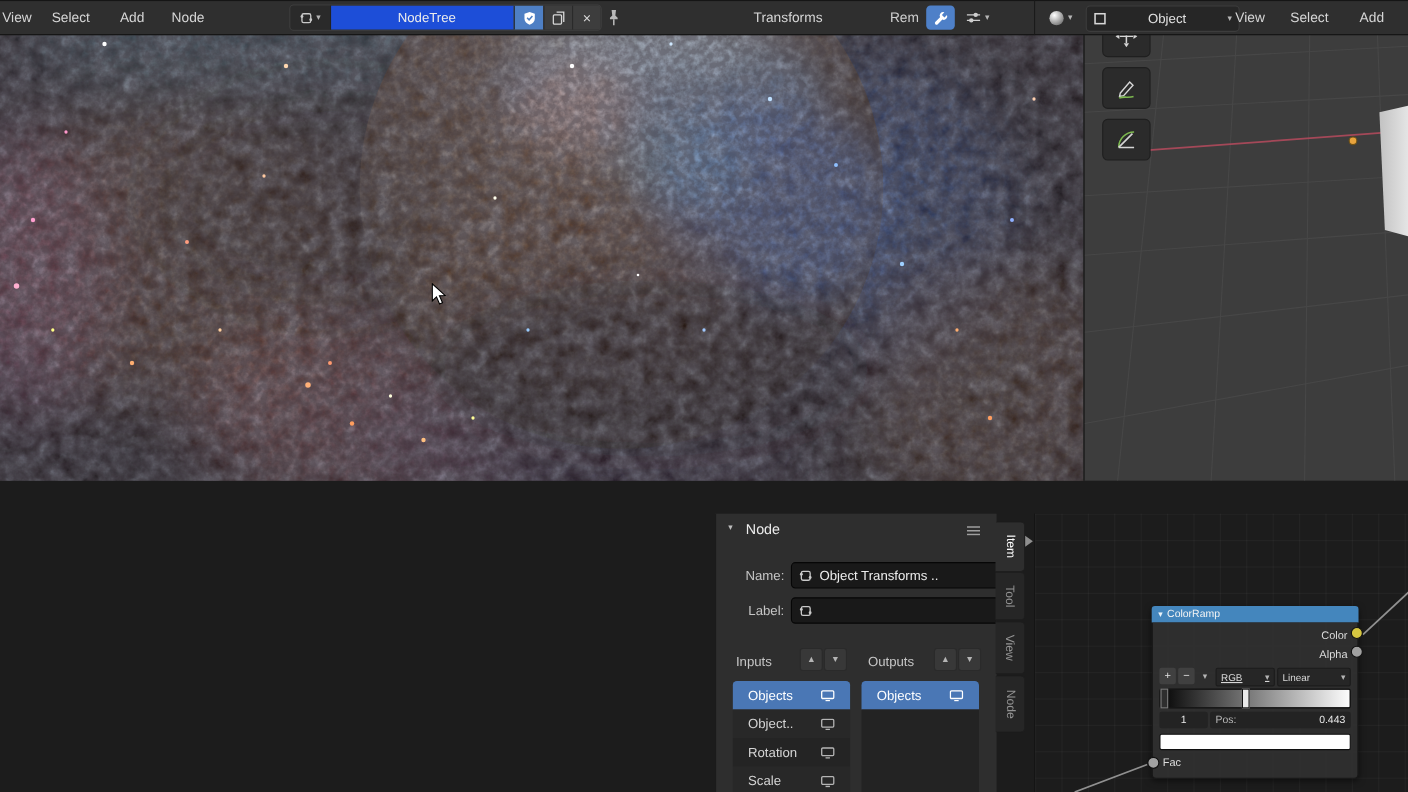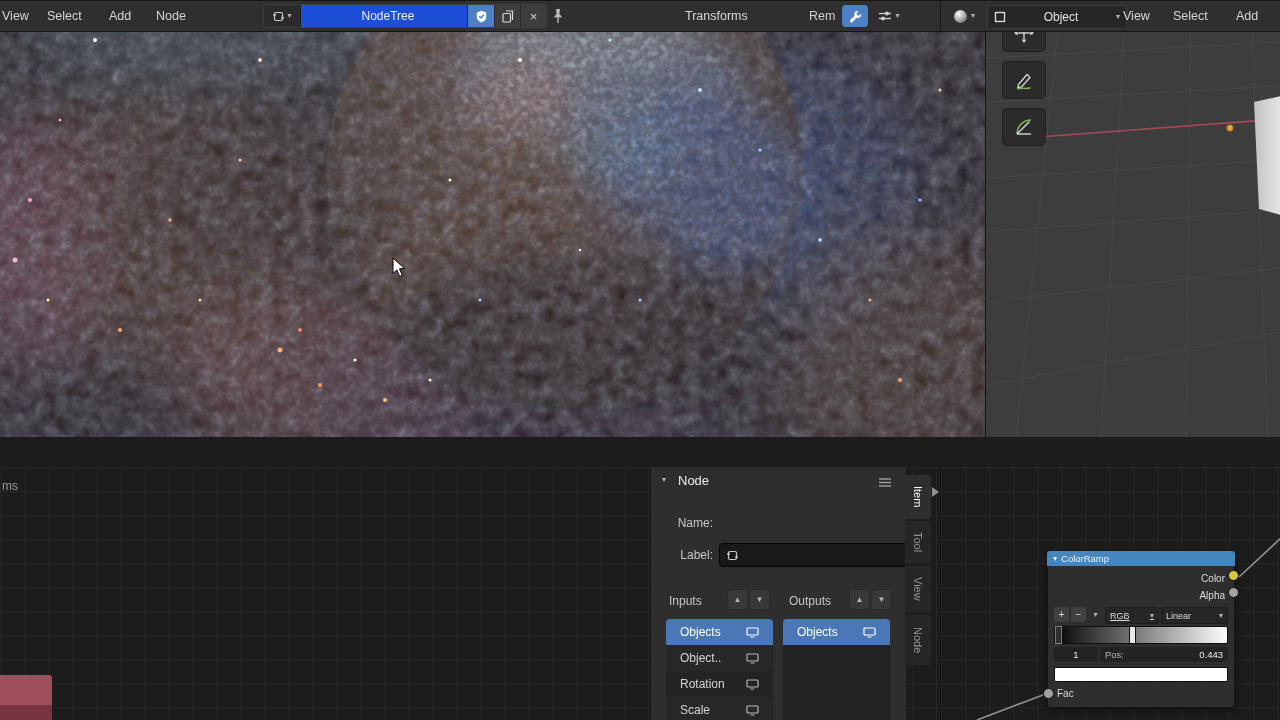--- a/index.html
+++ b/index.html
@@ -283,26 +283,20 @@
         <rect x="1.5" y="1.5" width="9" height="9" fill="none" stroke="#d8d8d8" stroke-width="1.4"></rect>
       </svg>
       <span>Object</span>
       <span class="caret">▾</span>
     </div>
     <span class="abs menu" style="left:182px;">View</span>
     <span class="abs menu" style="left:232px;">Select</span>
     <span class="abs menu" style="left:295px;">Add</span>
   </div>
 
-  <div class="abs node-bg" style="left:0;top:467px;width:940px;height:253px;">
-    <span class="abs" style="left:2px;top:12px;font-size:12px;color:#9a9a9a;">ms</span>
-    <div class="abs" style="left:0;top:208px;width:52px;height:45px;border-radius:0 3px 0 0;background:#9e4f5a;">
-      <div class="abs" style="left:0;top:30px;width:52px;height:15px;background:#79353f;"></div>
-    </div>
-  </div>
 
   <div class="abs node-bg" style="left:940px;top:467px;width:340px;height:253px;border-left:1px solid #141414;">
     <svg class="abs" style="left:0;top:0;pointer-events:none;" width="340" height="253">
       <line x1="298" y1="110" x2="341" y2="70" stroke="#9e9e9e" stroke-width="1.6" opacity=".9"></line>
       <line x1="102" y1="228" x2="36" y2="253" stroke="#9e9e9e" stroke-width="1.6" opacity=".9"></line>
     </svg>
 
     <div id="cr-node" class="abs" style="left:106px;top:84px;">
       <div id="cr-head">
         <span class="caret" style="color:#eaf2f8;">▾</span>
@@ -355,20 +349,28 @@
   <div id="sidebar" class="abs" style="left:650px;top:467px;width:255px;height:253px;">
     <span class="abs caret" style="left:11px;top:9px;color:#bdbdbd;">▾</span>
     <span class="abs" style="left:27px;top:6px;font-size:13px;color:#ececec;">Node</span>
     <svg class="abs" style="left:228px;top:11px;" width="12" height="9">
       <line x1="0" y1="1" x2="12" y2="1" stroke="#9f9f9f" stroke-width="1.4"></line>
       <line x1="0" y1="4.5" x2="12" y2="4.5" stroke="#9f9f9f" stroke-width="1.4"></line>
       <line x1="0" y1="8" x2="12" y2="8" stroke="#9f9f9f" stroke-width="1.4"></line>
     </svg>
 
     <span class="abs lbl" style="left:0;top:49px;width:62px;text-align:right;">Name:</span>
+    <div class="abs fld" style="left:68px;top:44px;width:178px;">
+      <svg width="13" height="13" viewBox="0 0 13 13">
+        <rect x="2.5" y="2.5" width="8" height="8" rx="1.5" fill="none" stroke="#c9c9c9" stroke-width="1.2"></rect>
+        <circle cx="2.5" cy="5" r="1.3" fill="#c9c9c9"></circle>
+          <circle cx="10.5" cy="8" r="1.3" fill="#c9c9c9"></circle>
+      </svg>
+      <span>Object Transforms ..</span>
+    </div>
 
     <span class="abs lbl" style="left:0;top:81px;width:62px;text-align:right;">Label:</span>
     <div class="abs fld" style="left:68px;top:76px;width:178px;">
       <svg width="13" height="13" viewBox="0 0 13 13">
         <rect x="2.5" y="2.5" width="8" height="8" rx="1.5" fill="none" stroke="#c9c9c9" stroke-width="1.2"></rect>
         <circle cx="2.5" cy="5" r="1.3" fill="#c9c9c9"></circle>
           <circle cx="10.5" cy="8" r="1.3" fill="#c9c9c9"></circle>
       </svg>
       <span></span>
     </div>

